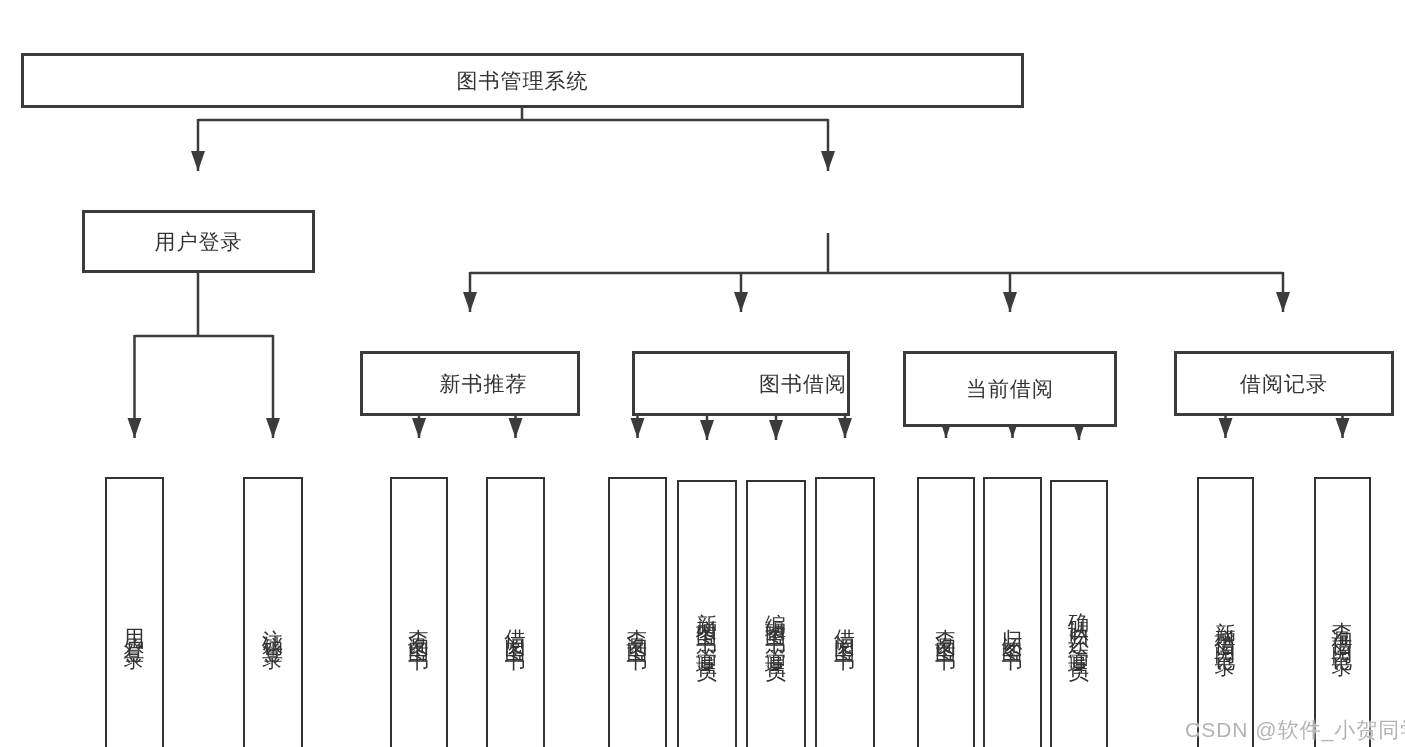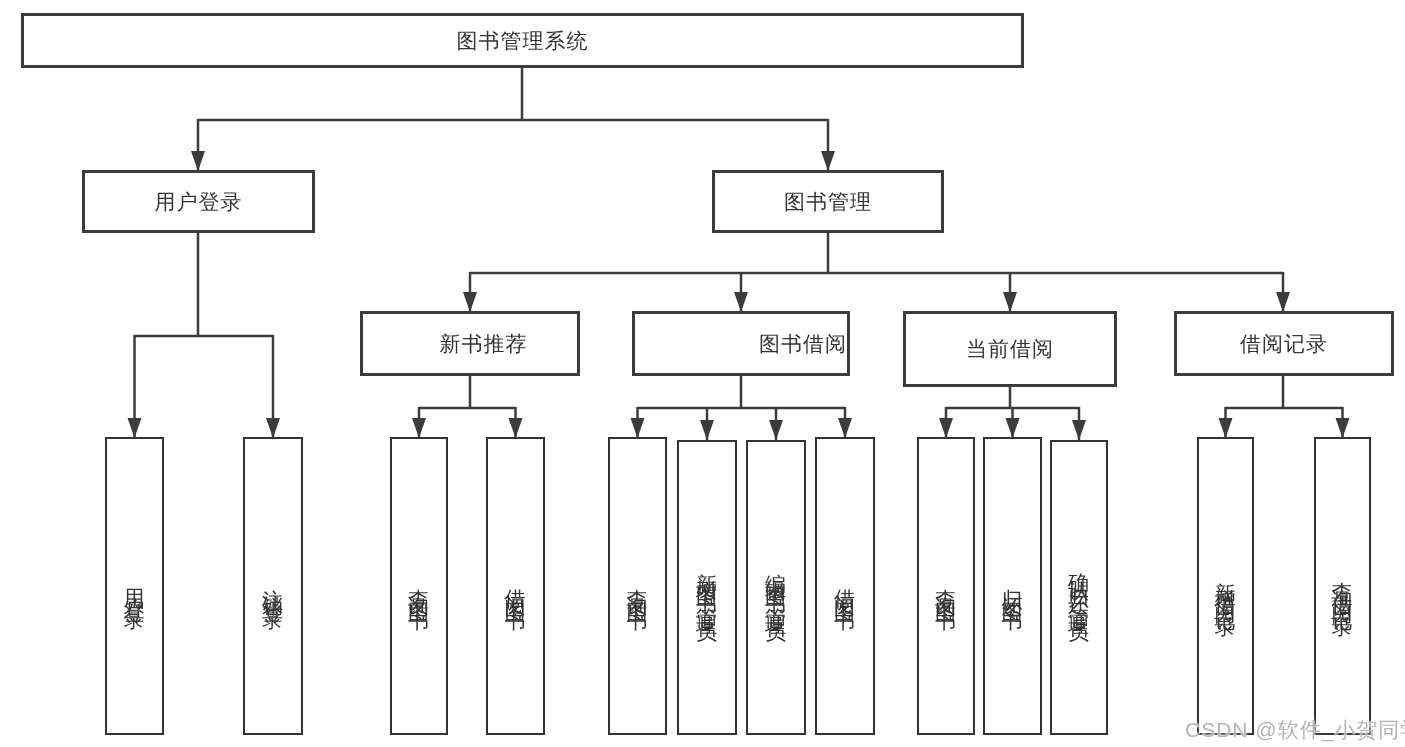--- a/index.html
+++ b/index.html
@@ -19,20 +19,21 @@
     z-index: 1;
   }
   .node {
     position: absolute;
     box-sizing: border-box;
     background: #ffffff;
     display: flex;
     align-items: center;
     justify-content: center;
     z-index: 2;
+    margin-top: 40px;
   }
   .hbox {
     border: 3px solid #3b3b3b;
     font-size: 21px;
     letter-spacing: 1px;
     white-space: nowrap;
   }
   .vbox {
     border: 2px solid #333333;
   }
@@ -104,23 +105,20 @@
     </g>
   </svg>
 
   <div class="node hbox" style="left:21px; top:13px; width:1003px; height:55px;">
     <span>图书管理系统</span>
   </div>
 
   <div class="node hbox" style="left:82px; top:170px; width:233px; height:63px;">
     <span>用户登录</span>
   </div>
-  <div class="node hbox" style="left:712px; top:170px; width:232px; height:63px;">
-    <span>图书管理</span>
-  </div>
 
   <div class="node hbox" style="left:360px; top:311px; width:220px; height:65px;padding-left:27px;">
     <span>新书推荐</span>
   </div>
   <div class="node hbox" style="left:632px; top:311px; width:218px; height:65px;justify-content:flex-end;">
     <span>图书借阅</span>
   </div>
   <div class="node hbox" style="left:903px; top:311px; width:214px; height:76px;">
     <span>当前借阅</span>
   </div>

